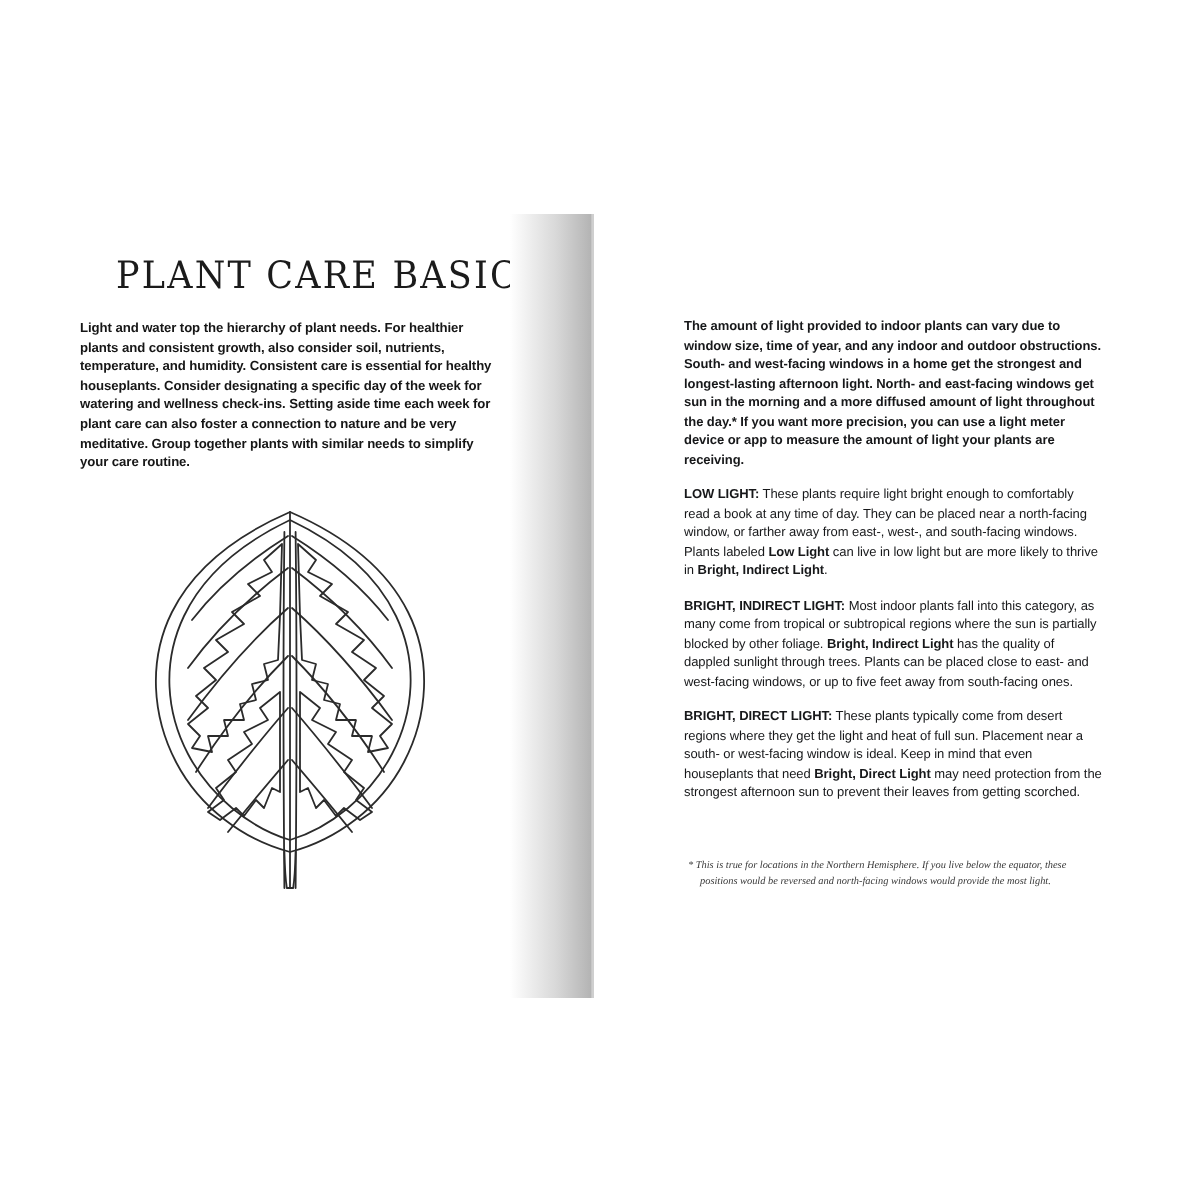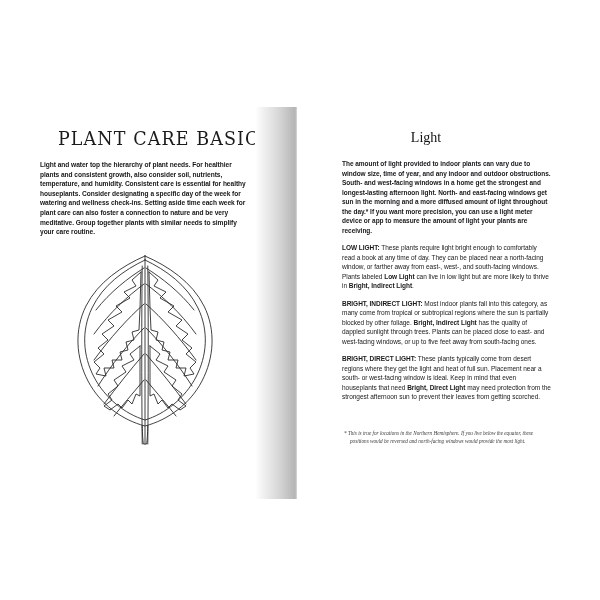--- a/index.html
+++ b/index.html
@@ -194,21 +194,20 @@
         <path d="M72.2 178 C 72.4 186, 72.8 192, 73.4 196 L 76.6 196 C 77.2 192, 77.6 186, 77.8 178"></path>
       </svg>
     </div>
   </div>
 
   <div id="gutter"></div>
   <div id="gutter-edge"></div>
 
   <div id="right-page">
 
-    <div id="right-title">Light</div>
 
     <div id="right-body">
 
       <p class="rp lead">The amount of light provided to indoor plants can vary due to window size, time of year, and any indoor and outdoor obstructions. South- and west-facing windows in a home get the strongest and longest-lasting afternoon light. North- and east-facing windows get sun in the morning and a more diffused amount of light throughout the day.* If you want more precision, you can use a light meter device or app to measure the amount of light your plants are receiving.</p>
 
       <p class="rp">
         <b>LOW LIGHT:</b><span> These plants require light bright enough to comfortably read a book at any time of day. They can be placed near a north-facing window, or farther away from east-, west-, and south-facing windows. Plants labeled </span><b>Low Light</b><span> can live in low light but are more likely to thrive in </span><b>Bright, Indirect Light</b><span>.</span>
       </p>
 
       <p class="rp">

